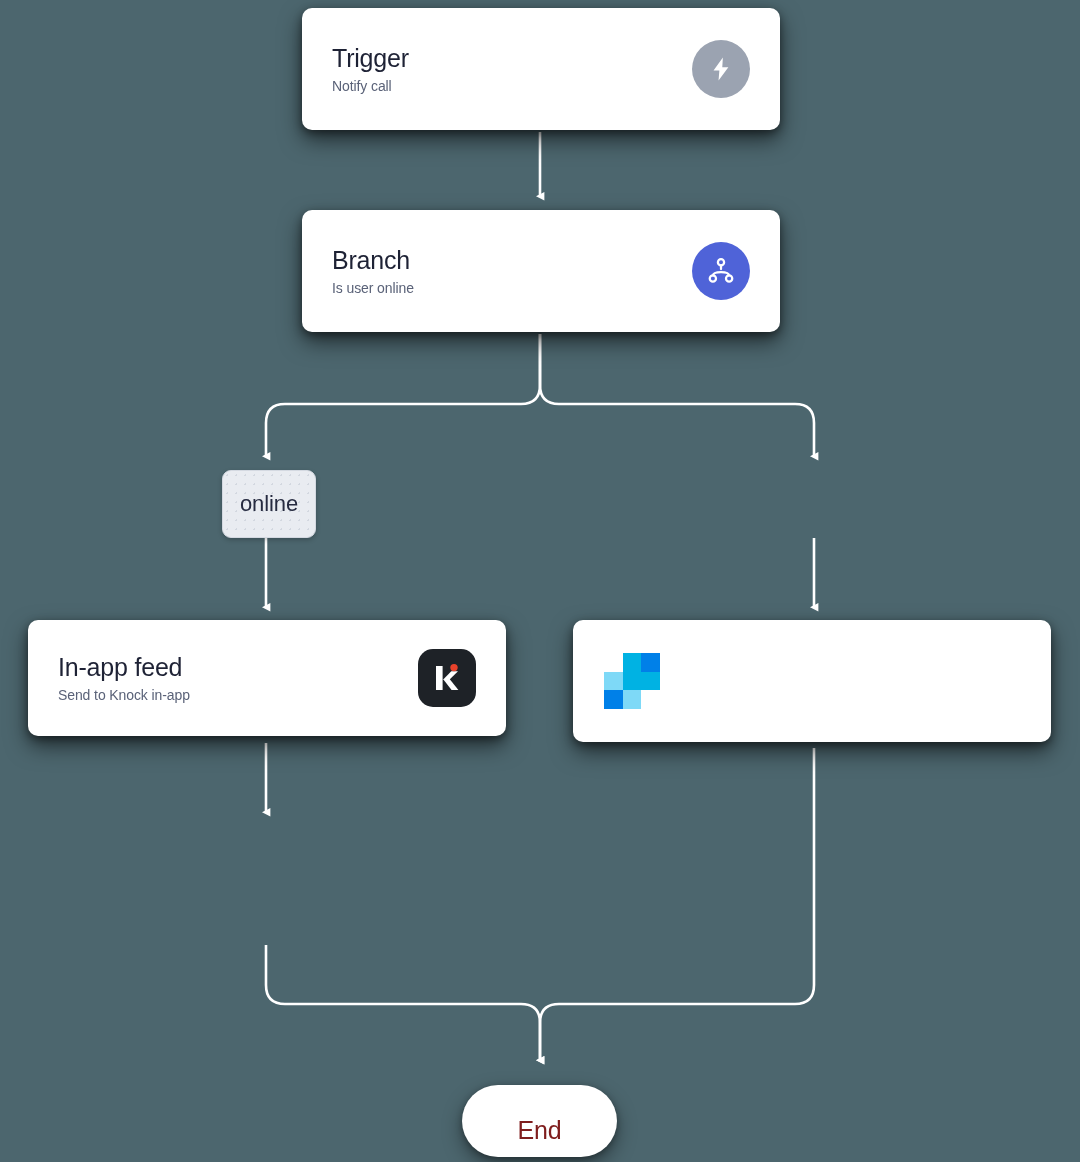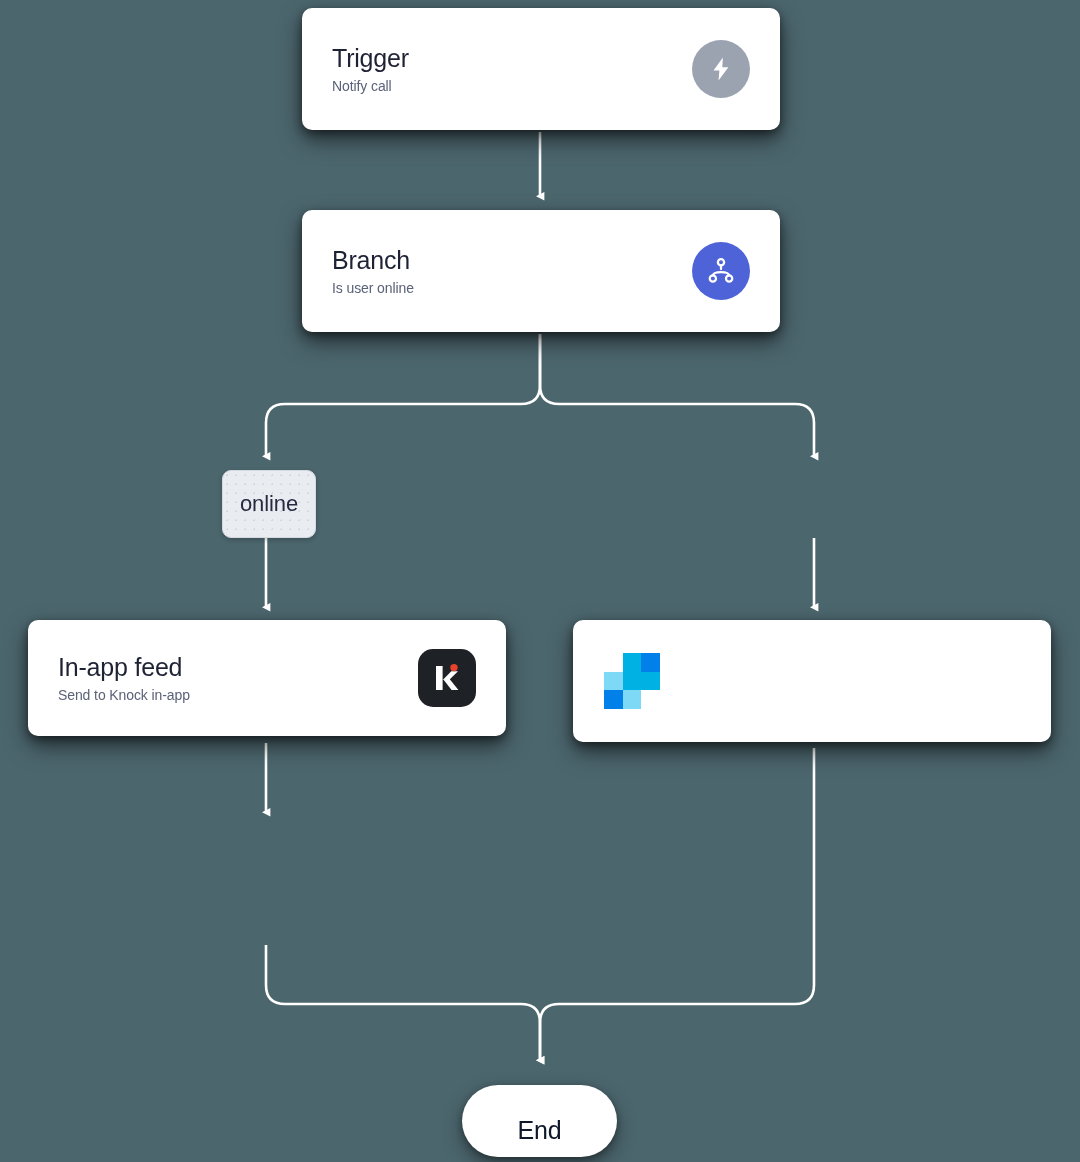--- a/index.html
+++ b/index.html
@@ -125,21 +125,21 @@
     z-index: 2;
     background: #ffffff;
     border-radius: 40px;
     box-shadow: 0 8px 20px rgba(0,0,0,0.4), 0 2px 6px rgba(0,0,0,0.3);
     display: flex;
     align-items: center;
     justify-content: center;
   }
   .end-label {
     font-size: 25px;
-    color: #0f172a;
+    color: #7f1d1d;
     letter-spacing: -0.1px;
     margin-top: 19px;
   }
 </style>
 </head>
 <body>
 
 <div id="canvas">
 
   <svg id="edges" viewBox="0 0 1080 1162">

